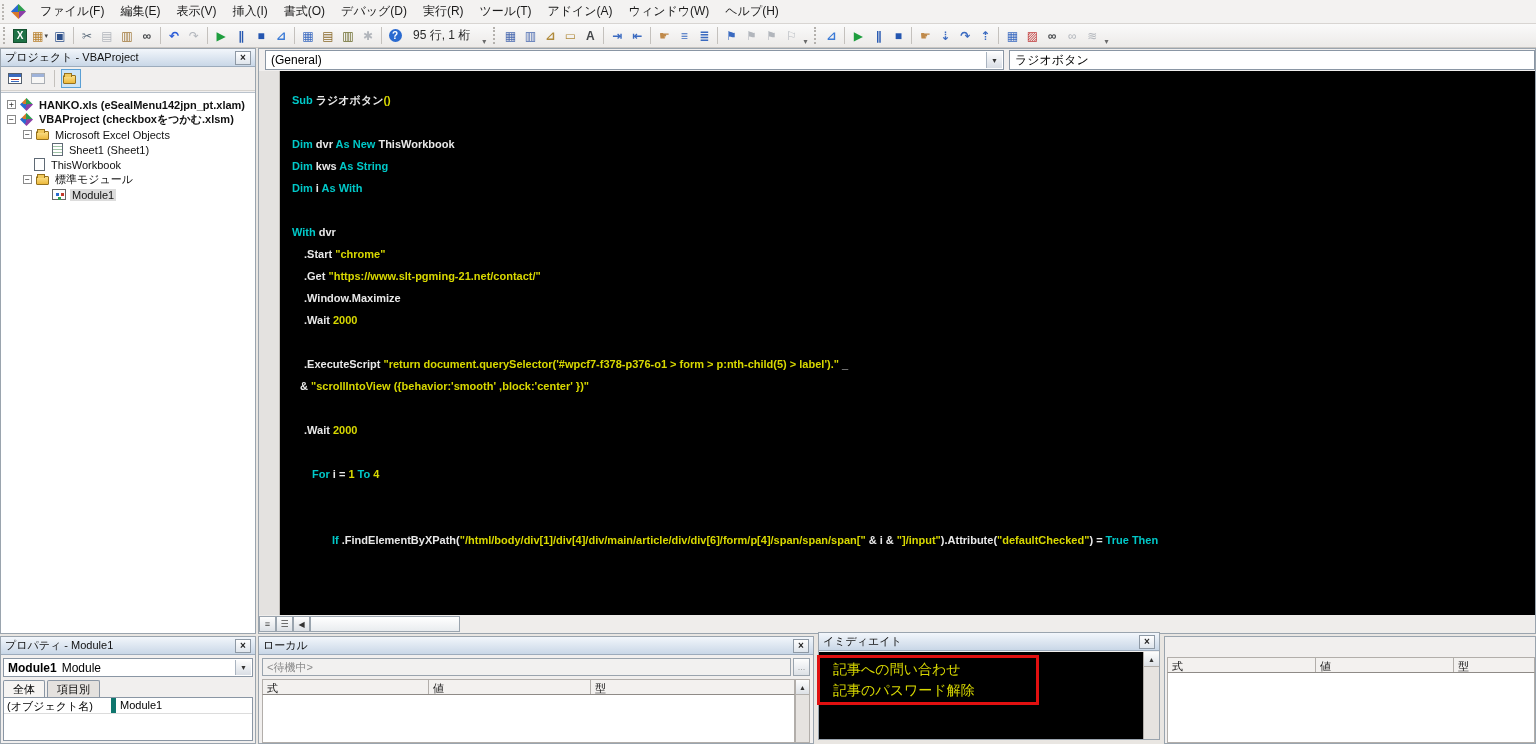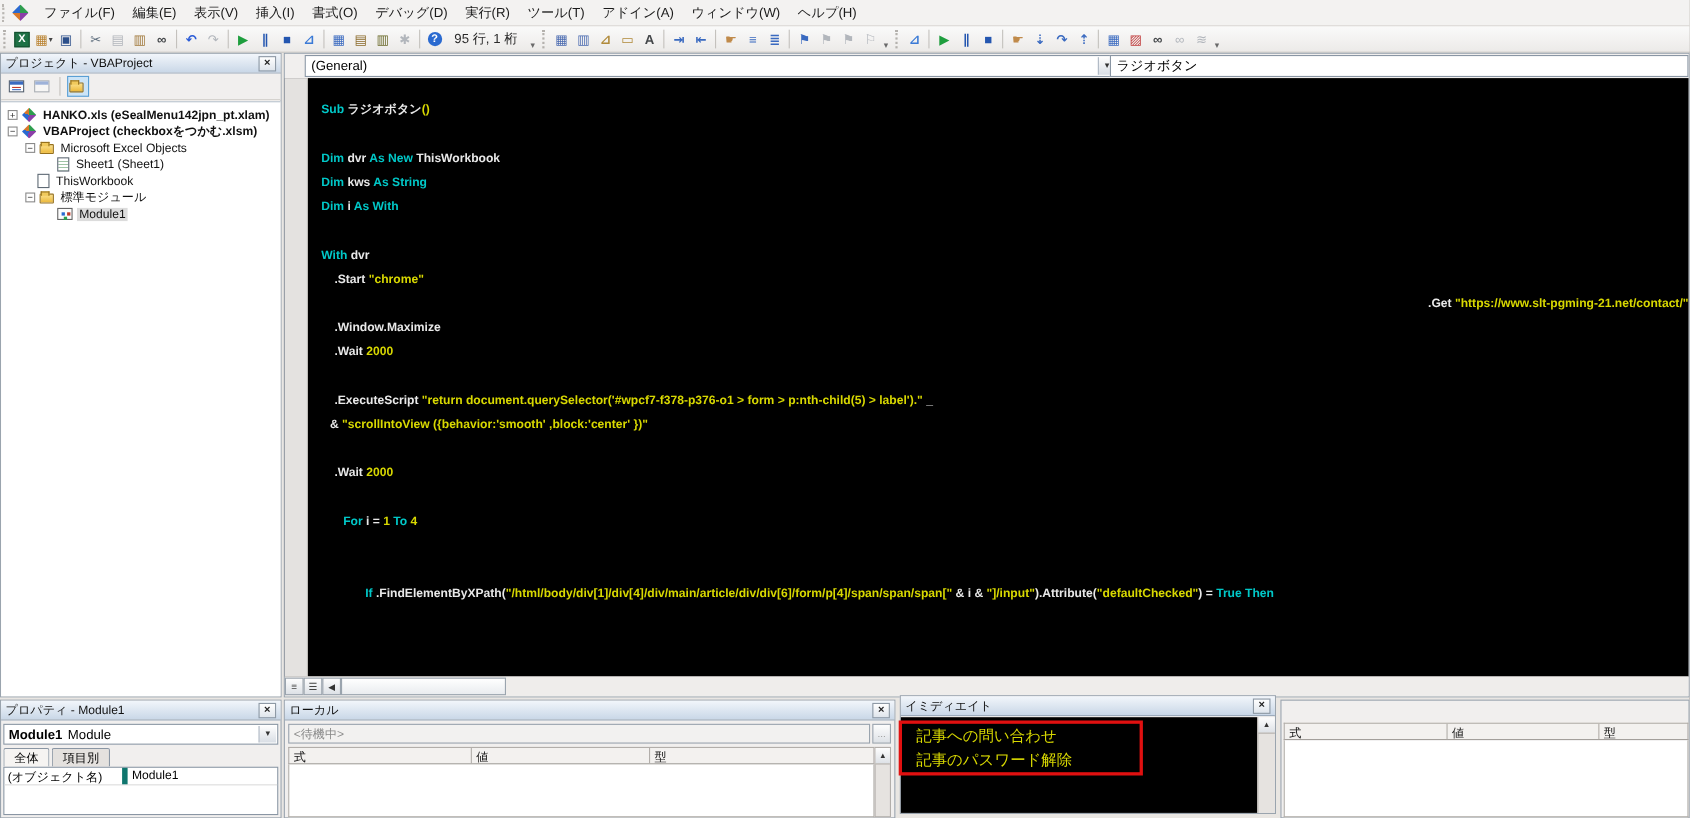--- a/index.html
+++ b/index.html
@@ -87,21 +87,21 @@
 
   
   #codewin { position:absolute; left:258px; top:48px; width:1278px; height:586px;
     background:#f1efee; border:1px solid #9aa4ae; }
   .comborow { position:absolute; left:0; top:0; right:0; height:22px; background:#f1efee; }
   .combo { position:absolute; top:1px; height:20px; background:#fff; border:1px solid #8a96a4;
     font-size:12px; color:#000; display:flex; align-items:center; padding-left:5px; }
   .combo .arrow { position:absolute; right:1px; top:1px; bottom:1px; width:16px;
     background:linear-gradient(#fdfdfd,#d9dee5); border-left:1px solid #aab4c0;
     display:flex; align-items:center; justify-content:center; font-size:7px; color:#333; }
-  #combo-object { left:18px; width:739px; }
+  #combo-object { left:6px; width:739px; }
   #combo-proc { left:750px; right:0; }
   .codearea { position:absolute; left:0; top:22px; right:0; bottom:18px; background:#000; }
   .codemargin { position:absolute; left:0; top:0; bottom:0; width:21px; background:#e4e2e0;
     border-right:1px solid #bdbab6; }
   #code-editor { position:absolute; left:21px; top:0; right:0; bottom:0;
     padding-top:18px; overflow:hidden; cursor:text; }
   .cl { height:22px; line-height:22px; font-size:11px; white-space:pre;
     font-family:"Liberation Sans","DejaVu Sans",sans-serif;font-weight:bold; }
   .c-k { color:#00c8c8; }
   .c-d { color:#e8e8e8; }
@@ -409,21 +409,21 @@
     <div class="codemargin"></div>
     <div id="code-editor">
         <div class="cl" style="padding-left: 12px;"><span class="c-k">Sub </span><span class="c-d">ラジオボタン</span><span class="c-s">()</span></div>
         <div class="cl" style="padding-left: 12px;">&nbsp;</div>
         <div class="cl" style="padding-left: 12px;"><span class="c-k">Dim </span><span class="c-d">dvr </span><span class="c-k">As New </span><span class="c-d">ThisWorkbook</span></div>
         <div class="cl" style="padding-left: 12px;"><span class="c-k">Dim </span><span class="c-d">kws </span><span class="c-k">As String</span></div>
         <div class="cl" style="padding-left: 12px;"><span class="c-k">Dim </span><span class="c-d">i </span><span class="c-k">As With</span></div>
         <div class="cl" style="padding-left: 12px;">&nbsp;</div>
         <div class="cl" style="padding-left: 12px;"><span class="c-k">With </span><span class="c-d">dvr</span></div>
         <div class="cl" style="padding-left: 24px;"><span class="c-d">.Start </span><span class="c-s">"chrome"</span></div>
-        <div class="cl" style="padding-left: 24px; text-align: right;"><span class="c-d">.Get </span><span class="c-s">"https://www.slt-pgming-21.net/contact/"</span></div>
+        <div class="cl" style="padding-left: 24px;"><span class="c-d">.Get </span><span class="c-s">"https://www.slt-pgming-21.net/contact/"</span></div>
         <div class="cl" style="padding-left: 24px;"><span class="c-d">.Window.Maximize</span></div>
         <div class="cl" style="padding-left: 24px;"><span class="c-d">.Wait </span><span class="c-s">2000</span></div>
         <div class="cl" style="padding-left: 12px;">&nbsp;</div>
         <div class="cl" style="padding-left: 24px;"><span class="c-d">.ExecuteScript </span><span class="c-s">"return document.querySelector('#wpcf7-f378-p376-o1 &gt; form &gt; p:nth-child(5) &gt; label')."</span><span class="c-d"> _</span></div>
         <div class="cl" style="padding-left: 20px;"><span class="c-d">&amp; </span><span class="c-s">"scrollIntoView ({behavior:'smooth' ,block:'center' })"</span></div>
         <div class="cl" style="padding-left: 12px;">&nbsp;</div>
         <div class="cl" style="padding-left: 24px;"><span class="c-d">.Wait </span><span class="c-s">2000</span></div>
         <div class="cl" style="padding-left: 12px;">&nbsp;</div>
         <div class="cl" style="padding-left: 32px;"><span class="c-k">For </span><span class="c-d">i = </span><span class="c-s">1</span><span class="c-k"> To </span><span class="c-s">4</span></div>
         <div class="cl" style="padding-left: 12px;">&nbsp;</div>

